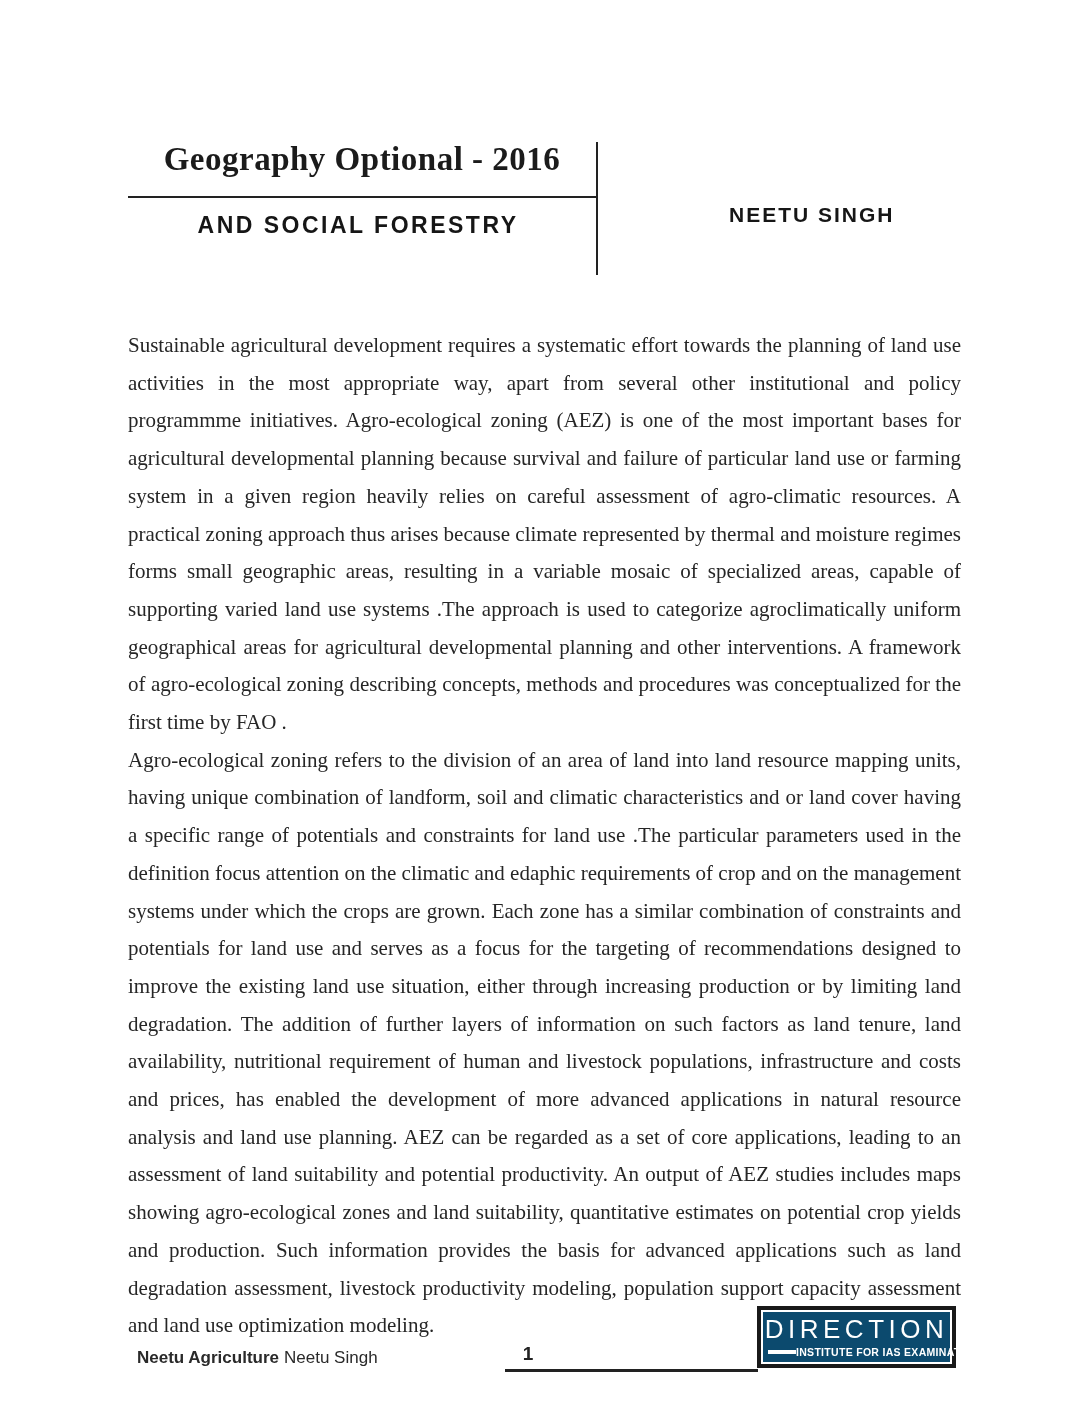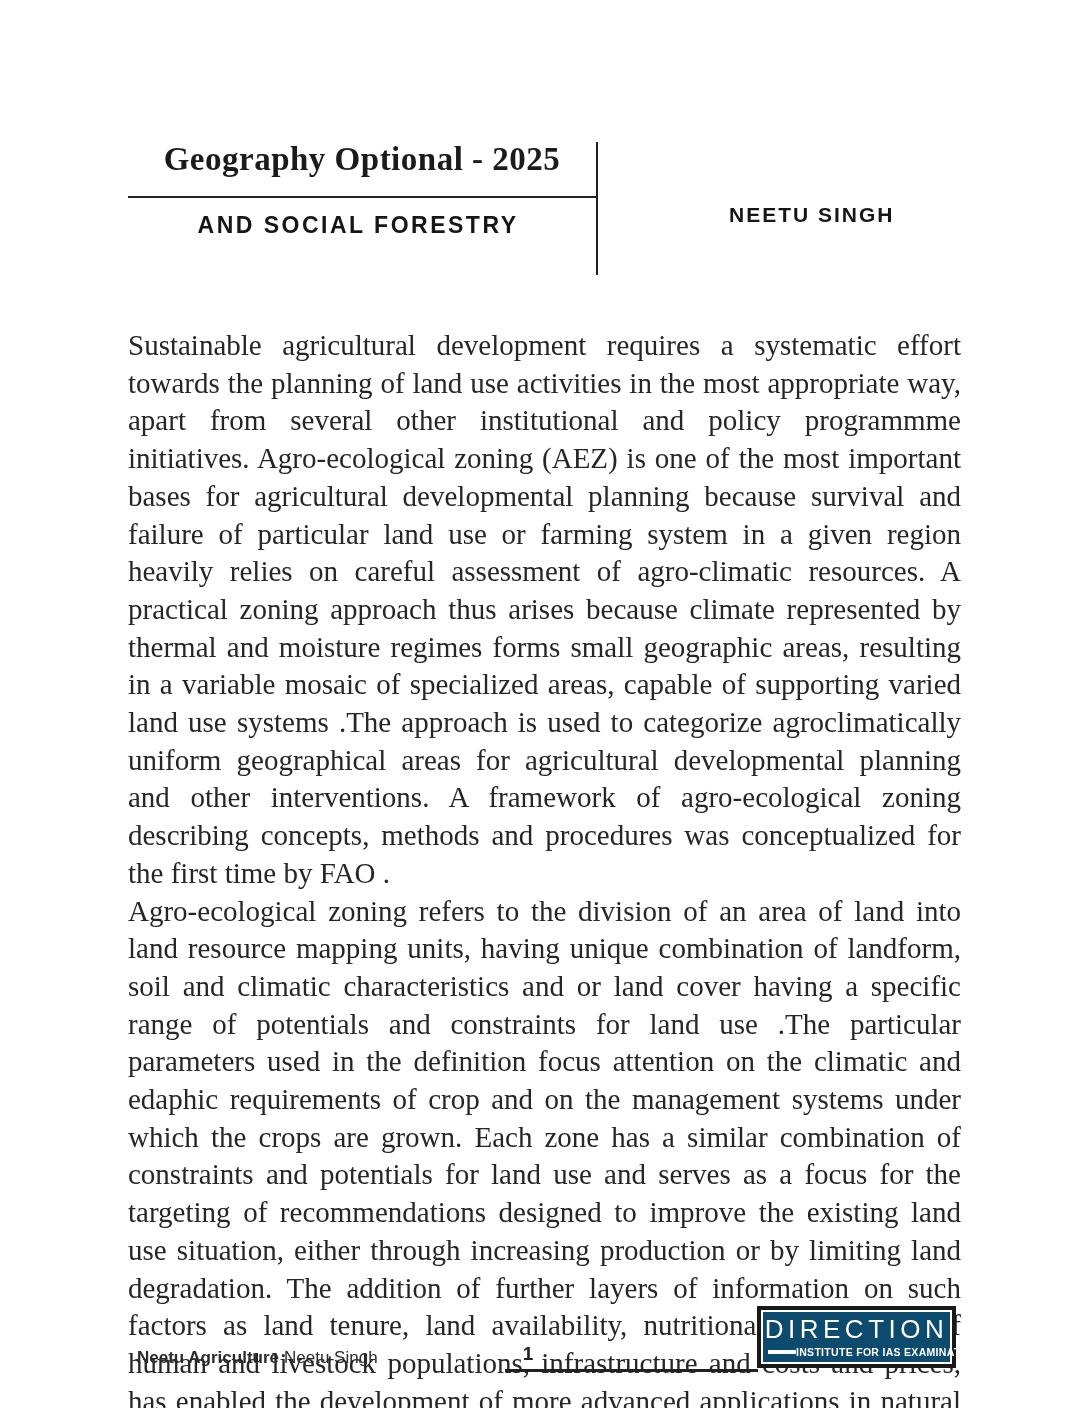--- a/index.html
+++ b/index.html
@@ -64,21 +64,21 @@
   .section-heading {
     margin: 0 0 7px 0;
     font-family: "Liberation Serif", serif;
     font-weight: bold;
     font-size: 22px;
     color: #151515;
   }
   .body-paragraph {
     margin: 0;
     font-family: "Liberation Serif", serif;
-    font-size: 29px;
+    font-size: 21px;
     line-height: 37.7px;
     text-align: justify;
     color: #262626;
   }
 
   
   .footer-left {
     position: absolute; left: 137px; top: 1348px;
     font-family: "Liberation Sans", sans-serif;
     font-size: 17px;
@@ -146,21 +146,21 @@
     letter-spacing: 0.3px;
     white-space: nowrap;
   }
 </style>
 </head>
 <body>
 
 <div class="page">
 
   <header>
-    <h1 class="course-title">Geography Optional - 2025</h1>
+    <h1 class="course-title">Geography Optional - 2016</h1>
     <div class="title-rule"></div>
     <div class="chapter-title">
       <div>AND SOCIAL FORESTRY</div>
     </div>
     <div class="vertical-rule"></div>
     <div class="author">NEETU SINGH</div>
   </header>
 
   <main>
     <p class="body-paragraph">Sustainable agricultural development requires a systematic effort towards the planning of land use activities in the most appropriate way, apart from several other institutional and policy programmme initiatives. Agro-ecological zoning (AEZ) is one of the most important bases for agricultural developmental planning because survival and failure of particular land use or farming system in a given region heavily relies on careful assessment of agro-climatic resources. A practical zoning approach thus arises because climate represented by thermal and moisture regimes forms small geographic areas, resulting in a variable mosaic of specialized areas, capable of supporting varied land use systems .The approach is used to categorize agroclimatically uniform geographical areas for agricultural developmental planning and other interventions. A framework of agro-ecological zoning describing concepts, methods and procedures was conceptualized for the first time by FAO .</p>

